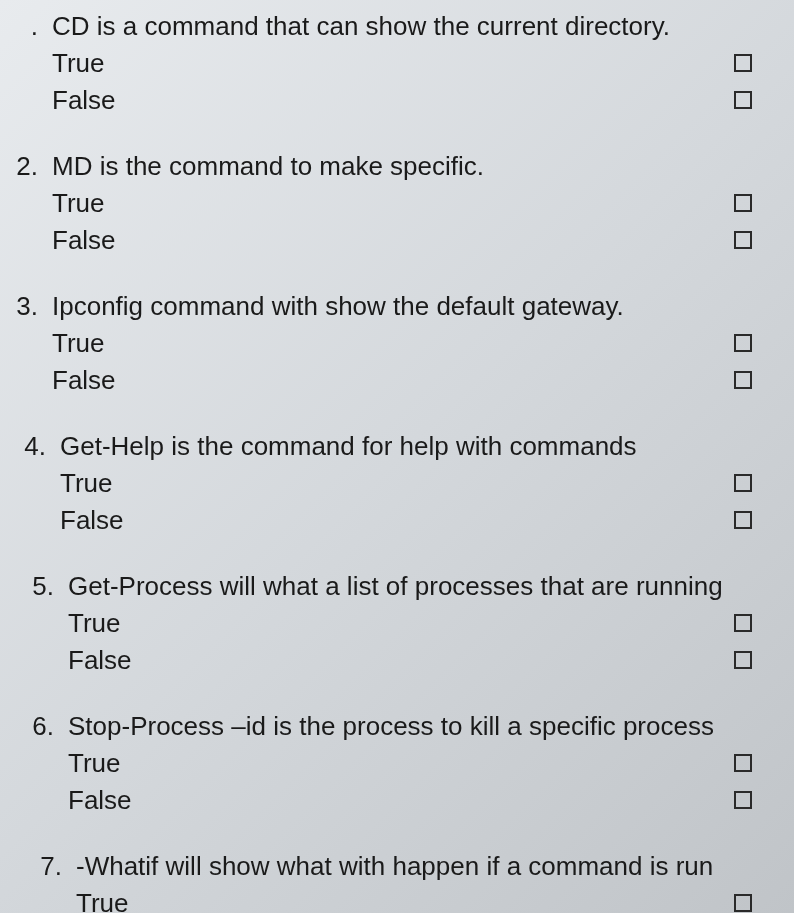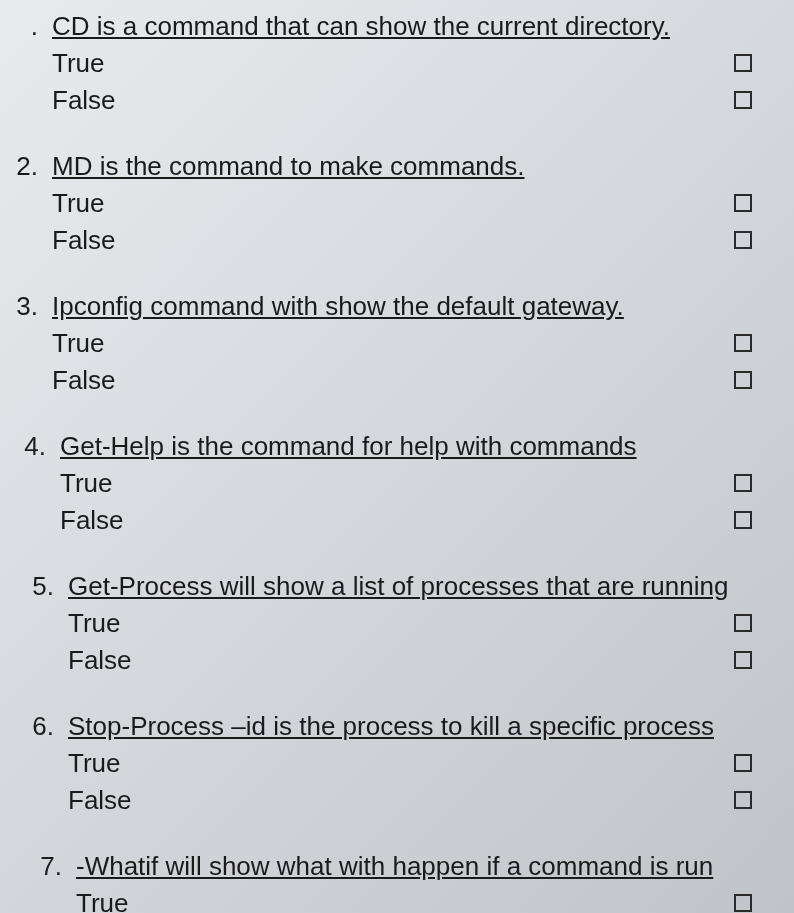--- a/index.html
+++ b/index.html
@@ -28,21 +28,20 @@
     }
     .q-number {
       width: 52px;
       text-align: right;
       padding-right: 14px;
       flex-shrink: 0;
     }
     .q-text {
       flex: 1;
       line-height: 1.3;
-      text-decoration: underline;
     }
     .option-row {
       display: flex;
       align-items: center;
       justify-content: space-between;
       padding-left: 52px;
       padding-right: 42px;
       margin-top: 2px;
       line-height: 1.35;
     }
@@ -85,21 +84,21 @@
     </div>
     <div class="option-row">
       <span class="option-label">False</span>
       <span class="checkbox"></span>
     </div>
   </div>
 
   <div class="question indent-1">
     <div class="q-header">
       <div class="q-number">2.</div>
-      <div class="q-text">MD is the command to make commands.</div>
+      <div class="q-text">MD is the command to make specific.</div>
     </div>
     <div class="option-row">
       <span class="option-label">True</span>
       <span class="checkbox"></span>
     </div>
     <div class="option-row">
       <span class="option-label">False</span>
       <span class="checkbox"></span>
     </div>
   </div>
@@ -130,21 +129,21 @@
     </div>
     <div class="option-row">
       <span class="option-label">False</span>
       <span class="checkbox"></span>
     </div>
   </div>
 
   <div class="question indent-3">
     <div class="q-header">
       <div class="q-number">5.</div>
-      <div class="q-text">Get-Process will show a list of processes that are running</div>
+      <div class="q-text">Get-Process will what a list of processes that are running</div>
     </div>
     <div class="option-row">
       <span class="option-label">True</span>
       <span class="checkbox"></span>
     </div>
     <div class="option-row">
       <span class="option-label">False</span>
       <span class="checkbox"></span>
     </div>
   </div>

